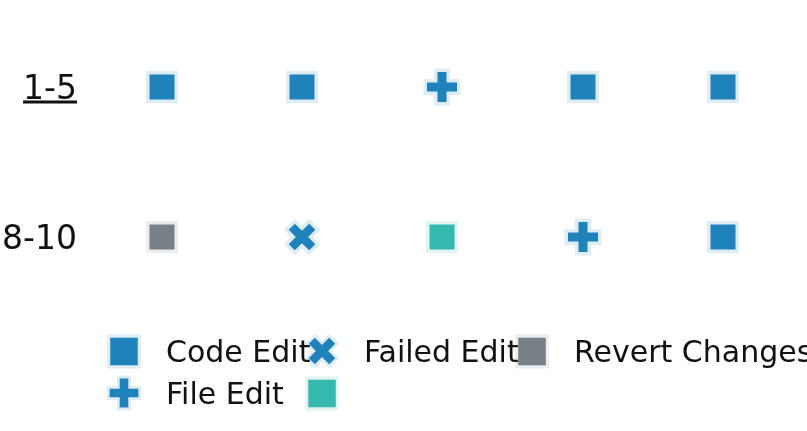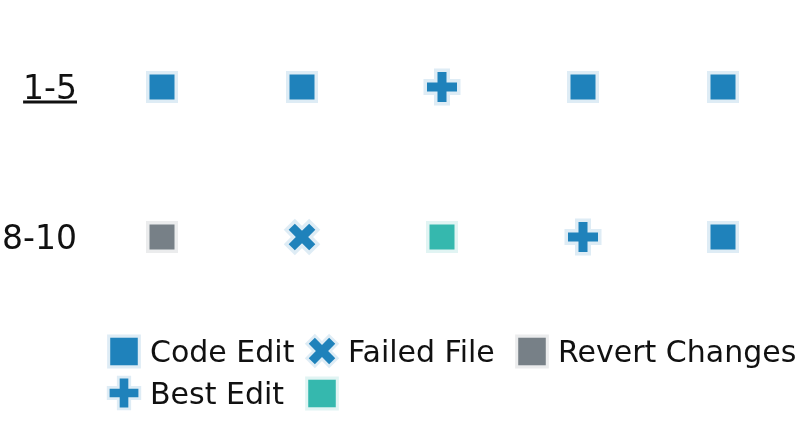--- a/index.html
+++ b/index.html
@@ -51,21 +51,21 @@
     display: flex;
     align-items: center;
     justify-content: center;
     line-height: 0;
     flex: 0 0 40px;
   }
   .legend-label {
     font-size: 30px;
     line-height: 1.1;
     color: #111111;
-    margin-left: 6px;
+    margin-left: 22px;
     white-space: nowrap;
   }
 </style>
 </head>
 <body>
 
 <div class="figure">
   <div id="plot">
       <div class="row-label" style="top: 87px; text-decoration: underline;">1-5</div>
       <div class="marker" style="left: 162px; top: 87px;"><svg width="39" height="39" viewBox="-19.5 -19.5 39 39">
@@ -144,21 +144,21 @@
       </div>
       <div class="legend-item" style="left: 302px; top: 351px;">
         <span class="legend-swatch">
           <svg width="50" height="50" viewBox="-25 -25 50 50">
             <g transform="rotate(45)">
               <path d="M -5.3999999999999995 -18 H 5.3999999999999995 V -5.3999999999999995 H 18 V 5.3999999999999995 H 5.3999999999999995 V 18 H -5.3999999999999995 V 5.3999999999999995 H -18 V -5.3999999999999995 H -5.3999999999999995 Z" fill="none" stroke="#1f82bb" stroke-opacity="0.15" stroke-width="7"></path>
               <path d="M -5.3999999999999995 -18 H 5.3999999999999995 V -5.3999999999999995 H 18 V 5.3999999999999995 H 5.3999999999999995 V 18 H -5.3999999999999995 V 5.3999999999999995 H -18 V -5.3999999999999995 H -5.3999999999999995 Z" fill="#1f82bb"></path>
             </g>
           </svg>
         </span>
-        <span class="legend-label">Failed File</span>
+        <span class="legend-label">Failed Edit</span>
       </div>
       <div class="legend-item" style="left: 512px; top: 351px;">
         <span class="legend-swatch">
           <svg width="45" height="45" viewBox="-22.5 -22.5 45 45">
             <g>
               <path d="M -15.5 -15.5 H 15.5 V 15.5 H -15.5 Z" fill="none" stroke="#778087" stroke-opacity="0.15" stroke-width="7"></path>
               <path d="M -15.5 -15.5 H 15.5 V 15.5 H -15.5 Z" fill="#778087"></path>
             </g>
           </svg>
         </span>
@@ -166,21 +166,21 @@
       </div>
       <div class="legend-item" style="left: 104px; top: 393px;">
         <span class="legend-swatch">
           <svg width="50" height="50" viewBox="-25 -25 50 50">
             <g>
               <path d="M -5.3999999999999995 -18 H 5.3999999999999995 V -5.3999999999999995 H 18 V 5.3999999999999995 H 5.3999999999999995 V 18 H -5.3999999999999995 V 5.3999999999999995 H -18 V -5.3999999999999995 H -5.3999999999999995 Z" fill="none" stroke="#1f82bb" stroke-opacity="0.15" stroke-width="7"></path>
               <path d="M -5.3999999999999995 -18 H 5.3999999999999995 V -5.3999999999999995 H 18 V 5.3999999999999995 H 5.3999999999999995 V 18 H -5.3999999999999995 V 5.3999999999999995 H -18 V -5.3999999999999995 H -5.3999999999999995 Z" fill="#1f82bb"></path>
             </g>
           </svg>
         </span>
-        <span class="legend-label">Best Edit</span>
+        <span class="legend-label">File Edit</span>
       </div>
       <div class="legend-item" style="left: 302px; top: 393px;">
         <span class="legend-swatch">
           <svg width="45" height="45" viewBox="-22.5 -22.5 45 45">
             <g>
               <path d="M -15.5 -15.5 H 15.5 V 15.5 H -15.5 Z" fill="none" stroke="#35b8ae" stroke-opacity="0.15" stroke-width="7"></path>
               <path d="M -15.5 -15.5 H 15.5 V 15.5 H -15.5 Z" fill="#35b8ae"></path>
             </g>
           </svg>
         </span>

